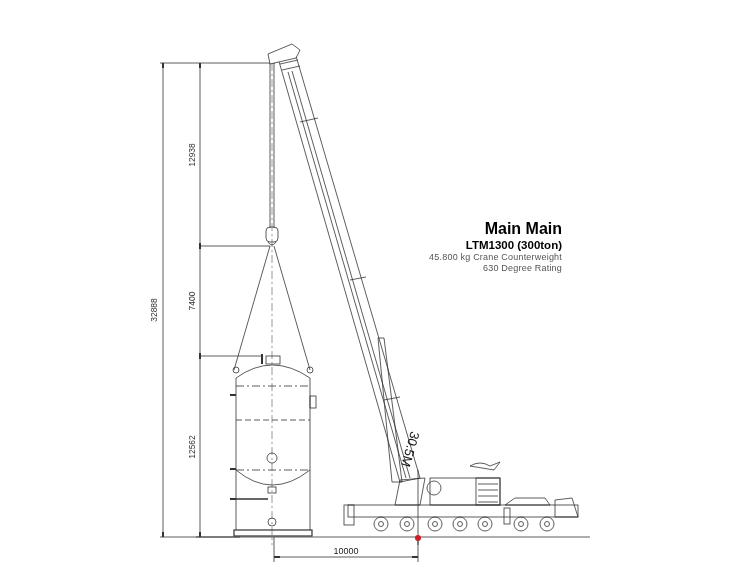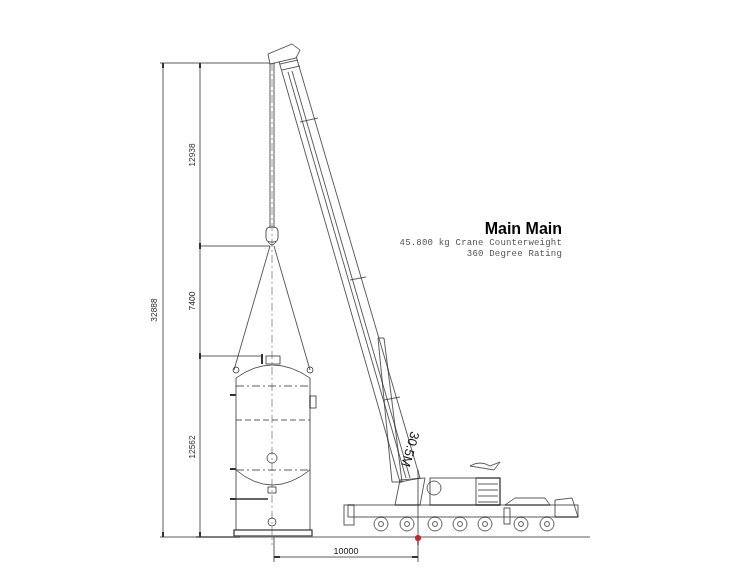--- a/index.html
+++ b/index.html
@@ -1,21 +1,21 @@
 <!DOCTYPE html>
 <html><head>
   <meta charset="utf-8">
   <style>
     html, body { margin:0; padding:0; background:#ffffff; }
     body { width:743px; height:574px; position:relative; overflow:hidden; font-family:"Liberation Sans", sans-serif; }
     svg.drawing { position:absolute; left:0; top:0; width:743px; height:574px; }
     .label-block { position:absolute; right:181px; top:220px; text-align:right; color:#000; }
     .title { font-size:16px; font-weight:bold; line-height:18px; }
     .model { font-size:11.5px; font-weight:bold; line-height:14px; }
-    .spec { font-family:Liberation Mono, monospace; font-size:9px; color:#555; line-height:11px; letter-spacing:0.2px; }
+    .spec { font-family:Liberation Sans, sans-serif; font-size:9px; color:#555; line-height:11px; letter-spacing:0.2px; }
     .dim { font-family:"Liberation Sans", sans-serif; font-size:8.5px; fill:#333; }
     .dim-h { font-family:"Liberation Sans", sans-serif; font-size:9px; fill:#222; }
     .boomtxt { font-family:"Liberation Sans", sans-serif; font-size:13px; fill:#111; }
   </style>
 </head>
 <body>
 
 <svg class="drawing" viewBox="0 0 743 574" xmlns="http://www.w3.org/2000/svg">
   <g stroke="#333" stroke-width="0.8" fill="none">
 
@@ -131,15 +131,16 @@
   <text class="dim" transform="translate(157,310) rotate(-90)" text-anchor="middle">32888</text>
   <text class="dim" transform="translate(195,155) rotate(-90)" text-anchor="middle">12938</text>
   <text class="dim" transform="translate(195,301) rotate(-90)" text-anchor="middle">7400</text>
   <text class="dim" transform="translate(195,447) rotate(-90)" text-anchor="middle">12562</text>
   <text class="dim-h" x="346" y="554" text-anchor="middle">10000</text>
   <text class="boomtxt" transform="translate(406,448) rotate(106)" text-anchor="middle">30.5M</text>
 </svg>
 
 <div class="label-block">
   <div class="title">Main Main</div>
+  <div class="model">LTM1300 (300ton)</div>
   <div class="spec">45.800 kg Crane Counterweight</div>
-  <div class="spec">360 Degree Rating</div>
+  <div class="spec">630 Degree Rating</div>
 </div>
 
 </body></html>

